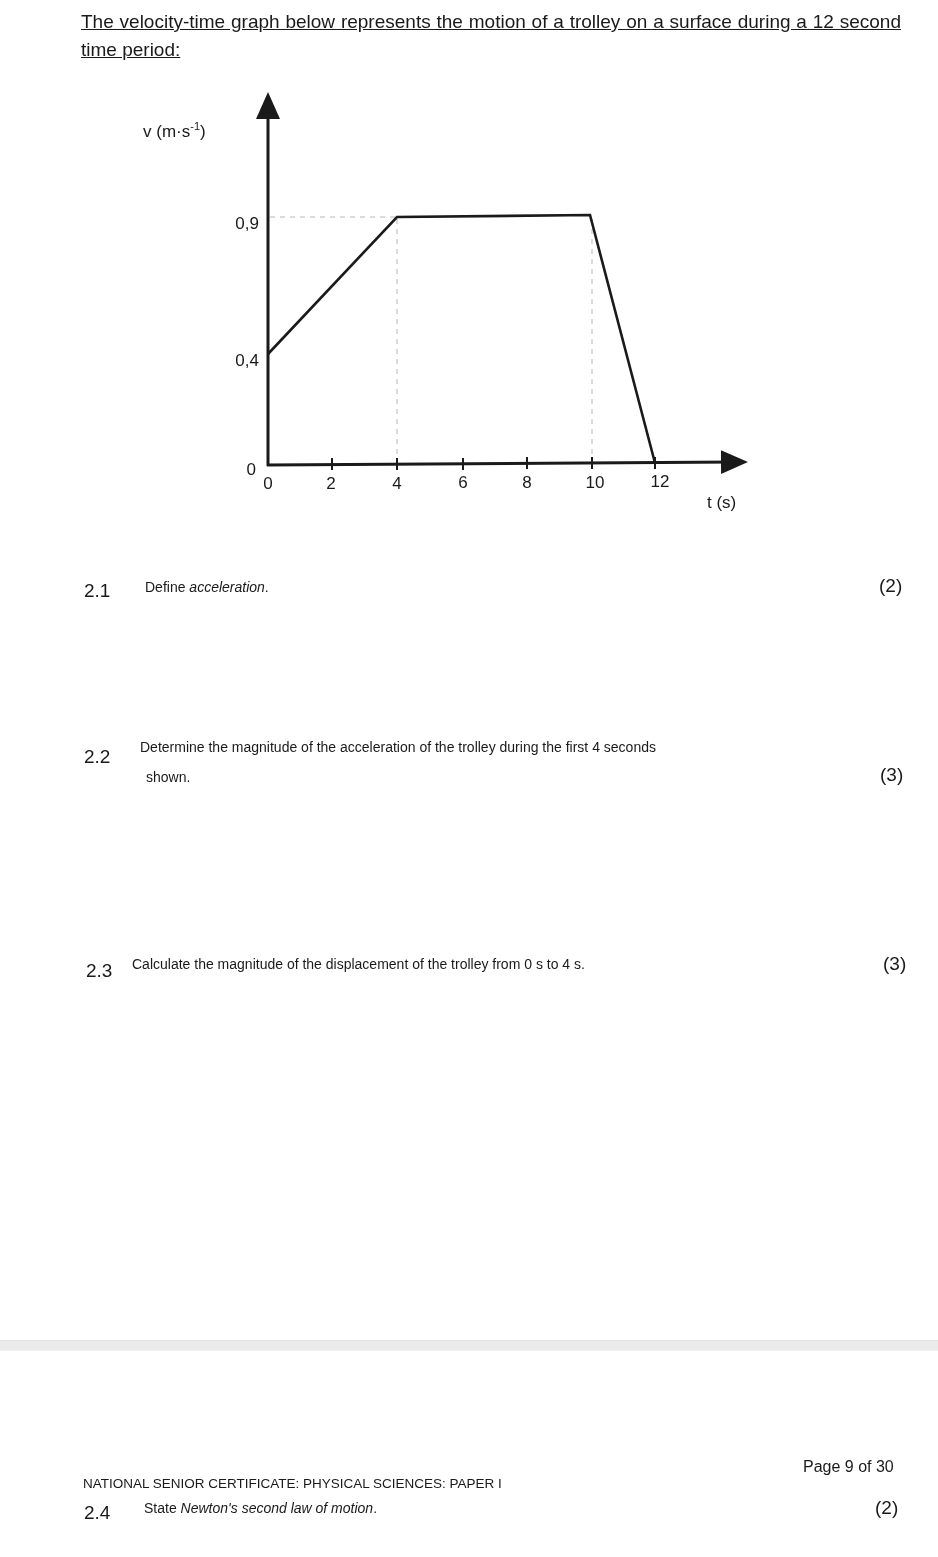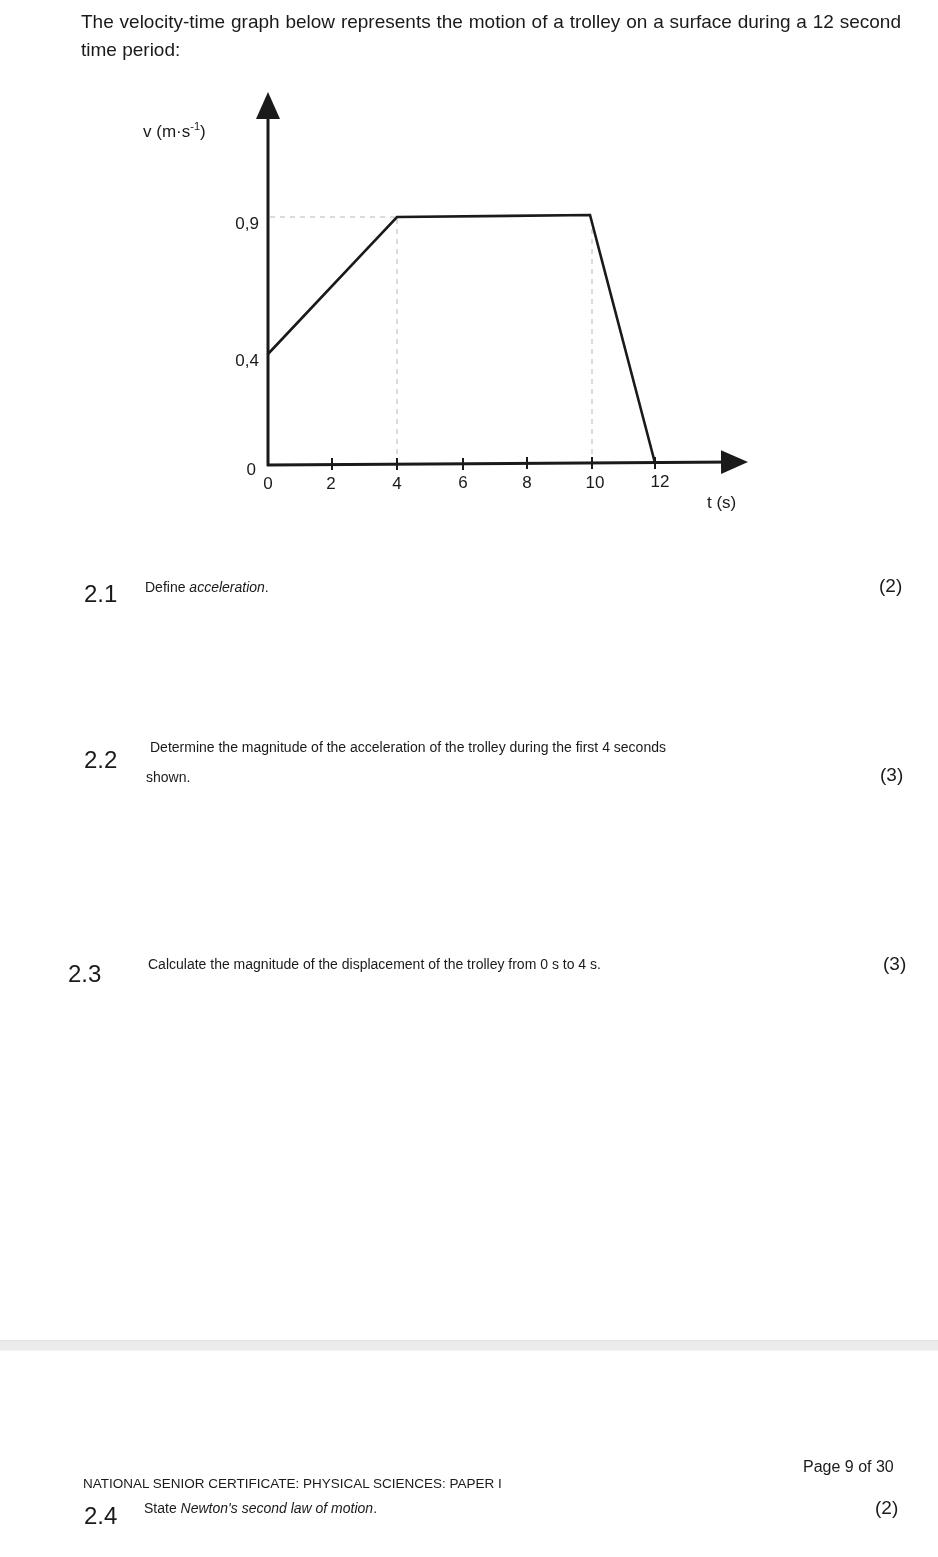--- a/index.html
+++ b/index.html
@@ -1,20 +1,20 @@
 <!DOCTYPE html>
 <html><head>
 <meta charset="utf-8">
 <style>
   html, body { margin: 0; padding: 0; background: #ffffff; }
   body { width: 938px; height: 1557px; position: relative; overflow: hidden;
          font-family: "Liberation Sans", sans-serif; color: #1a1a1a; }
   .abs { position: absolute; white-space: nowrap; }
-  .intro { left: 81px; top: 8px; width: 820px; font-size: 19px; line-height: 28px; white-space: normal; text-align: justify; text-align-last: left; }
-  .qnum { font-size: 24px; }
+  .intro { left: 81px; top: 8px; width: 820px; font-size: 19px; line-height: 28px; white-space: normal; text-align: justify; text-align-last: left; text-decoration: underline; }
+  .qnum { font-size: 19px; }
   .qtext { font-size: 14px; }
   .marks { font-size: 19px; }
   .footer-title { font-size: 13.5px; letter-spacing: 0; margin-top: 11px; }
   .page-no { font-size: 16px; }
   #graph { position: absolute; left: 0; top: 0; }
   .divider { position: absolute; left: 0; top: 1340px; width: 938px; height: 9px; background: #ebebeb; border-top: 1px solid #e2e2e2; border-bottom: 1px solid #f3f3f3; }
   .graph-label { font-size: 17px; fill: #1a1a1a; font-family: "Liberation Sans", sans-serif; }
   em { font-style: italic; }
 </style>
 </head>
@@ -65,26 +65,26 @@
   <text class="graph-label" x="660" y="487" text-anchor="middle">12</text>
 
   <text class="graph-label" x="707" y="508">t (s)</text>
 </svg>
 
 <div class="abs qnum" style="left:84px; top:580px;">2.1</div>
 <div class="abs qtext" style="left:145px; top:579px;"><span>Define </span><em>acceleration</em><span>.</span></div>
 <div class="abs marks" style="left:879px; top:575px;">(2)</div>
 
 <div class="abs qnum" style="left:84px; top:746px;">2.2</div>
-<div class="abs qtext" style="left:150px; top:739px;">Determine the magnitude of the acceleration of the trolley during the first 4 seconds</div>
+<div class="abs qtext" style="left:140px; top:739px;">Determine the magnitude of the acceleration of the trolley during the first 4 seconds</div>
 <div class="abs qtext" style="left:146px; top:769px;text-align:center;">shown.</div>
 <div class="abs marks" style="left:880px; top:764px;">(3)</div>
 
-<div class="abs qnum" style="left:68px; top:960px;text-align:right;">2.3</div>
-<div class="abs qtext" style="left:148px; top:956px;">Calculate the magnitude of the displacement of the trolley from 0 s to 4 s.</div>
+<div class="abs qnum" style="left:86px; top:960px;text-align:right;">2.3</div>
+<div class="abs qtext" style="left:132px; top:956px;">Calculate the magnitude of the displacement of the trolley from 0 s to 4 s.</div>
 <div class="abs marks" style="left:883px; top:953px;">(3)</div>
 
 <div class="divider"></div>
 
 <div class="abs footer-title" style="left:83px; top:1465px;">NATIONAL SENIOR CERTIFICATE: PHYSICAL SCIENCES: PAPER I</div>
 <div class="abs page-no" style="left:803px; top:1458px;">Page 9 of 30</div>
 
 <div class="abs qnum" style="left:84px; top:1502px;">2.4</div>
 <div class="abs qtext" style="left:144px; top:1500px;"><span>State </span><em>Newton's second law of motion</em><span>.</span></div>
 <div class="abs marks" style="left:875px; top:1497px;">(2)</div>

